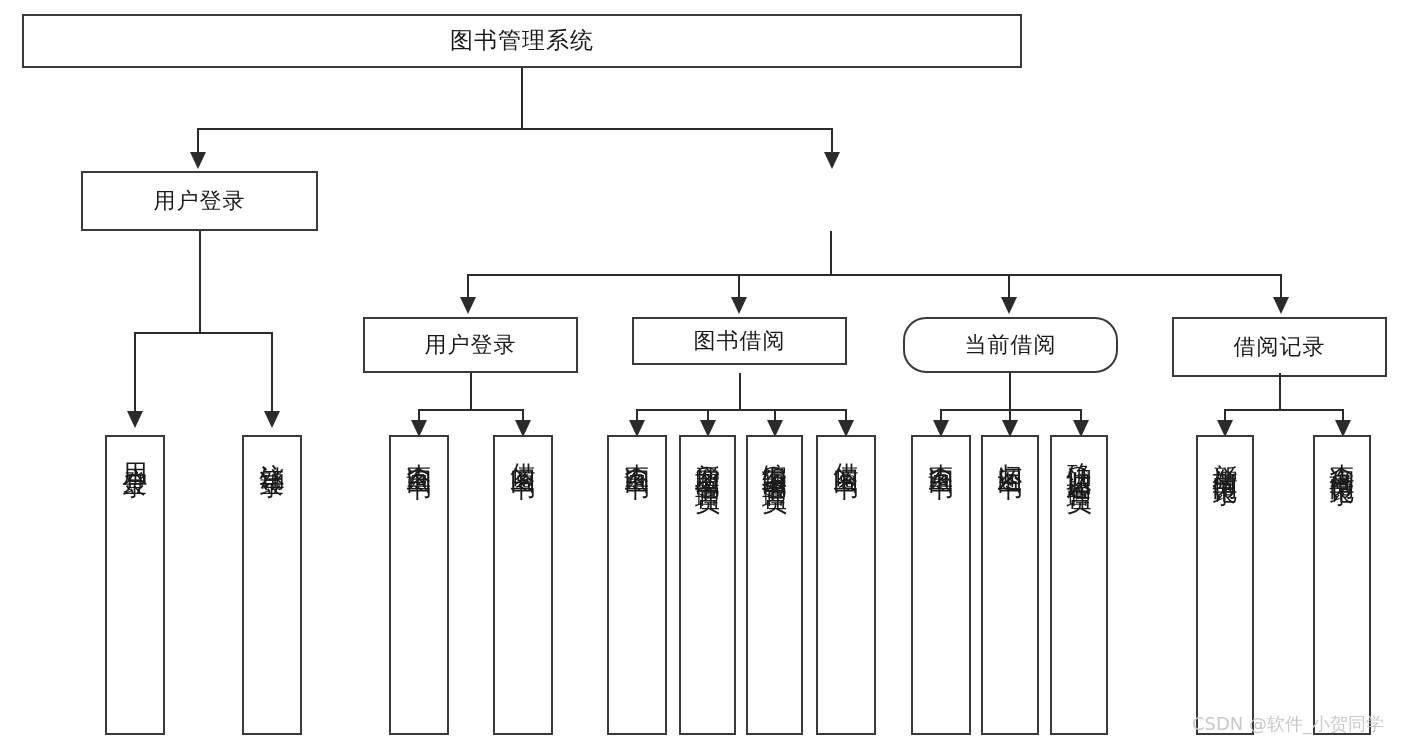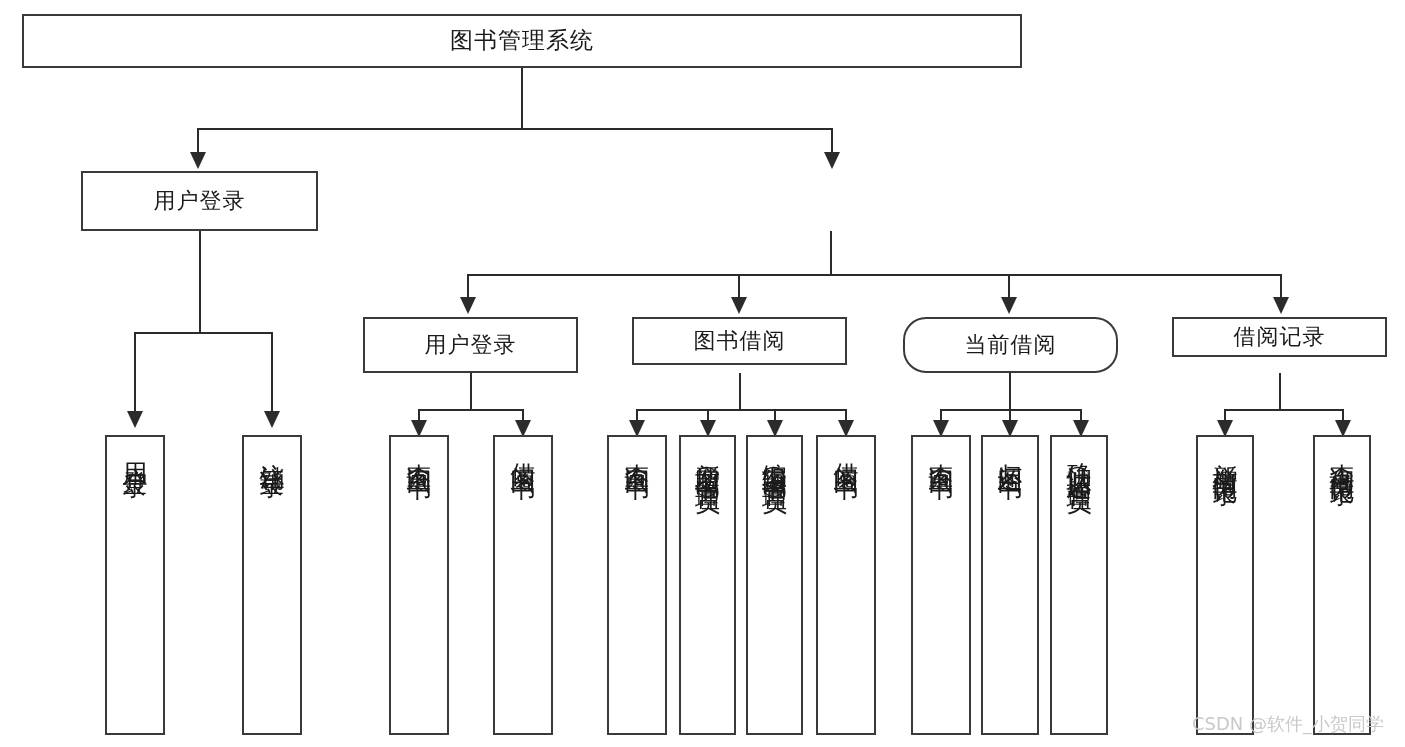--- a/index.html
+++ b/index.html
@@ -125,21 +125,21 @@
 
   <div class="node horizontal" style="left:363px; top:317px; width:215px; height:56px;">
     <span class="label">用户登录</span>
   </div>
   <div class="node horizontal" style="left:632px; top:317px; width:215px; height:48px;">
     <span class="label">图书借阅</span>
   </div>
   <div class="node horizontal" style="left:903px; top:317px; width:215px; height:56px;border-radius:23px;">
     <span class="label">当前借阅</span>
   </div>
-  <div class="node horizontal" style="left:1172px; top:317px; width:215px; height:40px;">
+  <div class="node horizontal" style="left:1172px; top:317px; width:215px; height:60px;">
     <span class="label">借阅记录</span>
   </div>
 
   <div class="vline" style="left:470px; top:373px; height:37px;"></div>
   <div class="hline" style="left:418px; top:409px; width:104px;"></div>
   <div class="vline" style="left:418px; top:409px; height:12px;"></div>
   <div class="arrow" style="left:411px; top:420px;"></div>
   <div class="vline" style="left:522px; top:409px; height:12px;"></div>
   <div class="arrow" style="left:515px; top:420px;"></div>
 

